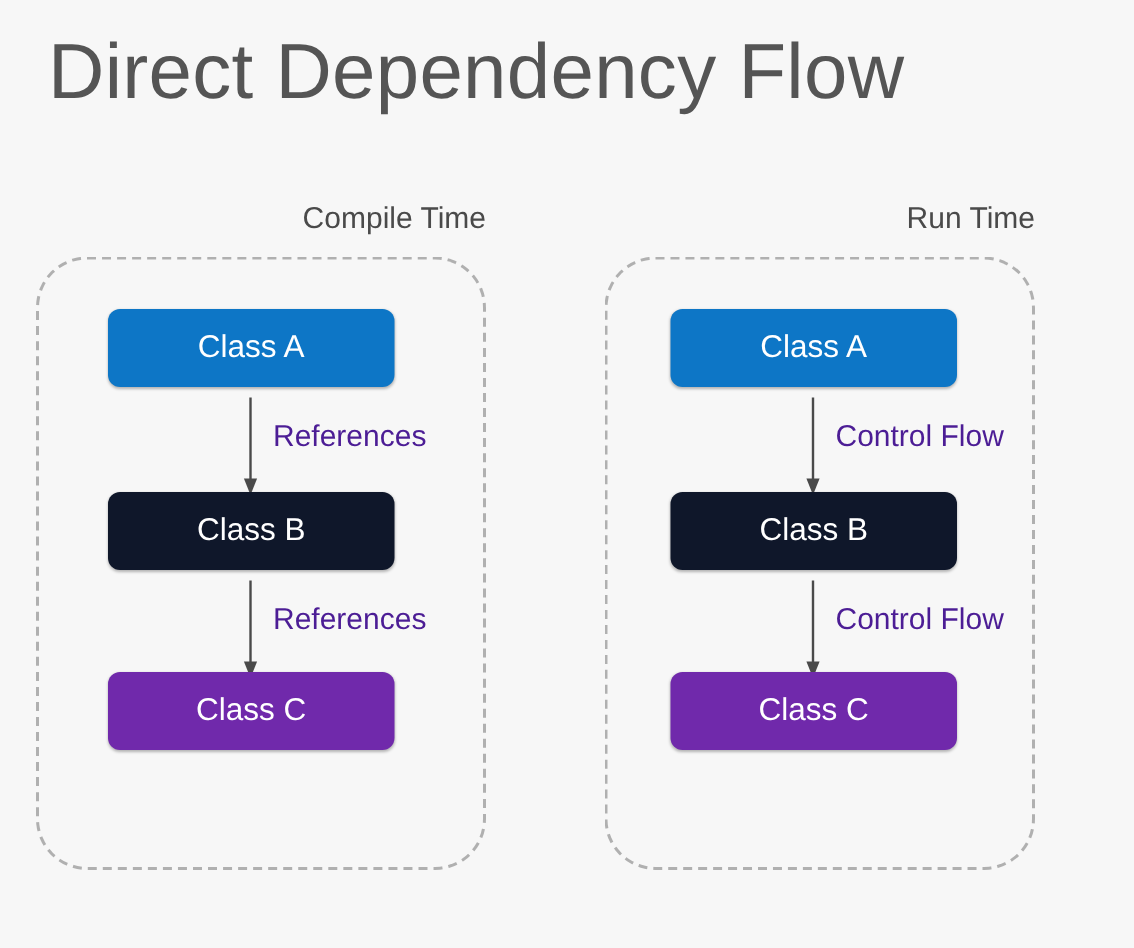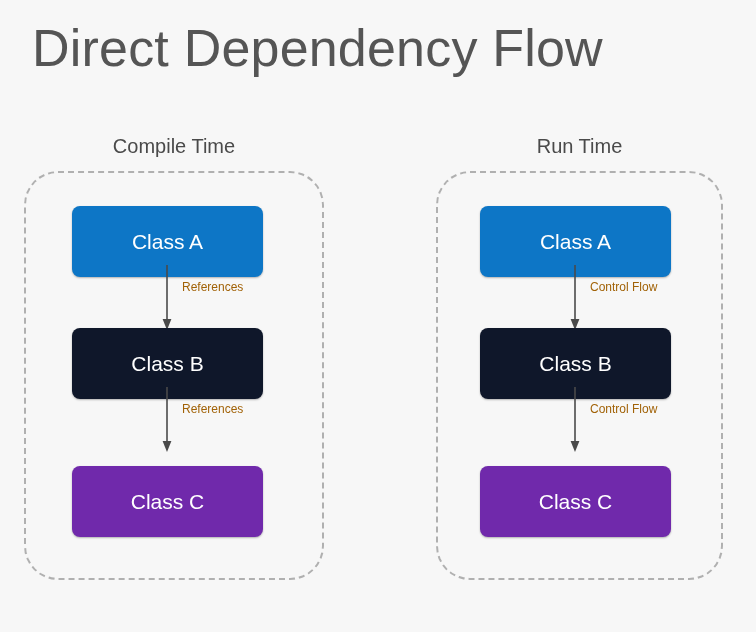--- a/index.html
+++ b/index.html
@@ -29,66 +29,66 @@
 
   .column {
     position: absolute;
   }
 
   .column-title {
     position: absolute;
     top: 0;
     left: 0;
     width: 100%;
-    text-align: center;
+    text-align: right;
     font-size: 20px;
     font-weight: 400;
     color: #4a4a4a;
   }
 
   .phase-container {
     position: absolute;
     top: 36px;
     left: 0;
     border: 2px dashed #b0b0b0;
     border-radius: 34px;
     background: transparent;
     box-sizing: border-box;
   }
 
   .node {
     position: absolute;
     width: 191px;
-    height: 71px;
+    height: 52px;
     border-radius: 8px;
     color: #ffffff;
     font-size: 21px;
     font-weight: 400;
     display: flex;
     align-items: center;
     justify-content: center;
     box-sizing: border-box;
     box-shadow: 0 1px 2px rgba(0,0,0,0.28);
   }
 
   .node-a { background: #0d76c6; }
   .node-b { background: #0f172a; }
-  .node-c { background: #7029ab; margin-top: 18px; }
+  .node-c { background: #7029ab; }
 
   .edge {
     position: absolute;
     width: 14px;
     overflow: visible;
   }
   .edge svg { display: block; overflow: visible; }
 
   .edge-label {
     position: absolute;
-    font-size: 12px;
-    color: #a16207;
+    font-size: 20px;
+    color: #4c1d95;
     white-space: nowrap;
   }
 </style>
 </head>
 <body>
 
 <div id="page-title">Direct Dependency Flow</div>
 
 <div class="column" style="left:24px; top:135px; width:300px; height:445px;">
 
@@ -118,21 +118,21 @@
       <polygon points="7,65 2.6,54 11.4,54" fill="#4a4a4a"></polygon>
     </svg>
   </div>
   <div class="edge-label" style="left:158px; top:267px;">References</div>
 
   <div class="node node-c" style="left:48px; top:313px;">
     <span>Class C</span>
   </div>
 </div>
 
-<div class="column" style="left:436px; top:135px; width:287px; height:445px;">
+<div class="column" style="left:403px; top:135px; width:287px; height:445px;">
 
   <div class="column-title">Run Time</div>
 
   <div class="phase-container" style="width:287px; height:409px;"></div>
 
   <div class="node node-a" style="left:44px; top:71px;">
     <span>Class A</span>
   </div>
 
   <div class="edge" style="left:132px; top:130px; height:66px;">

